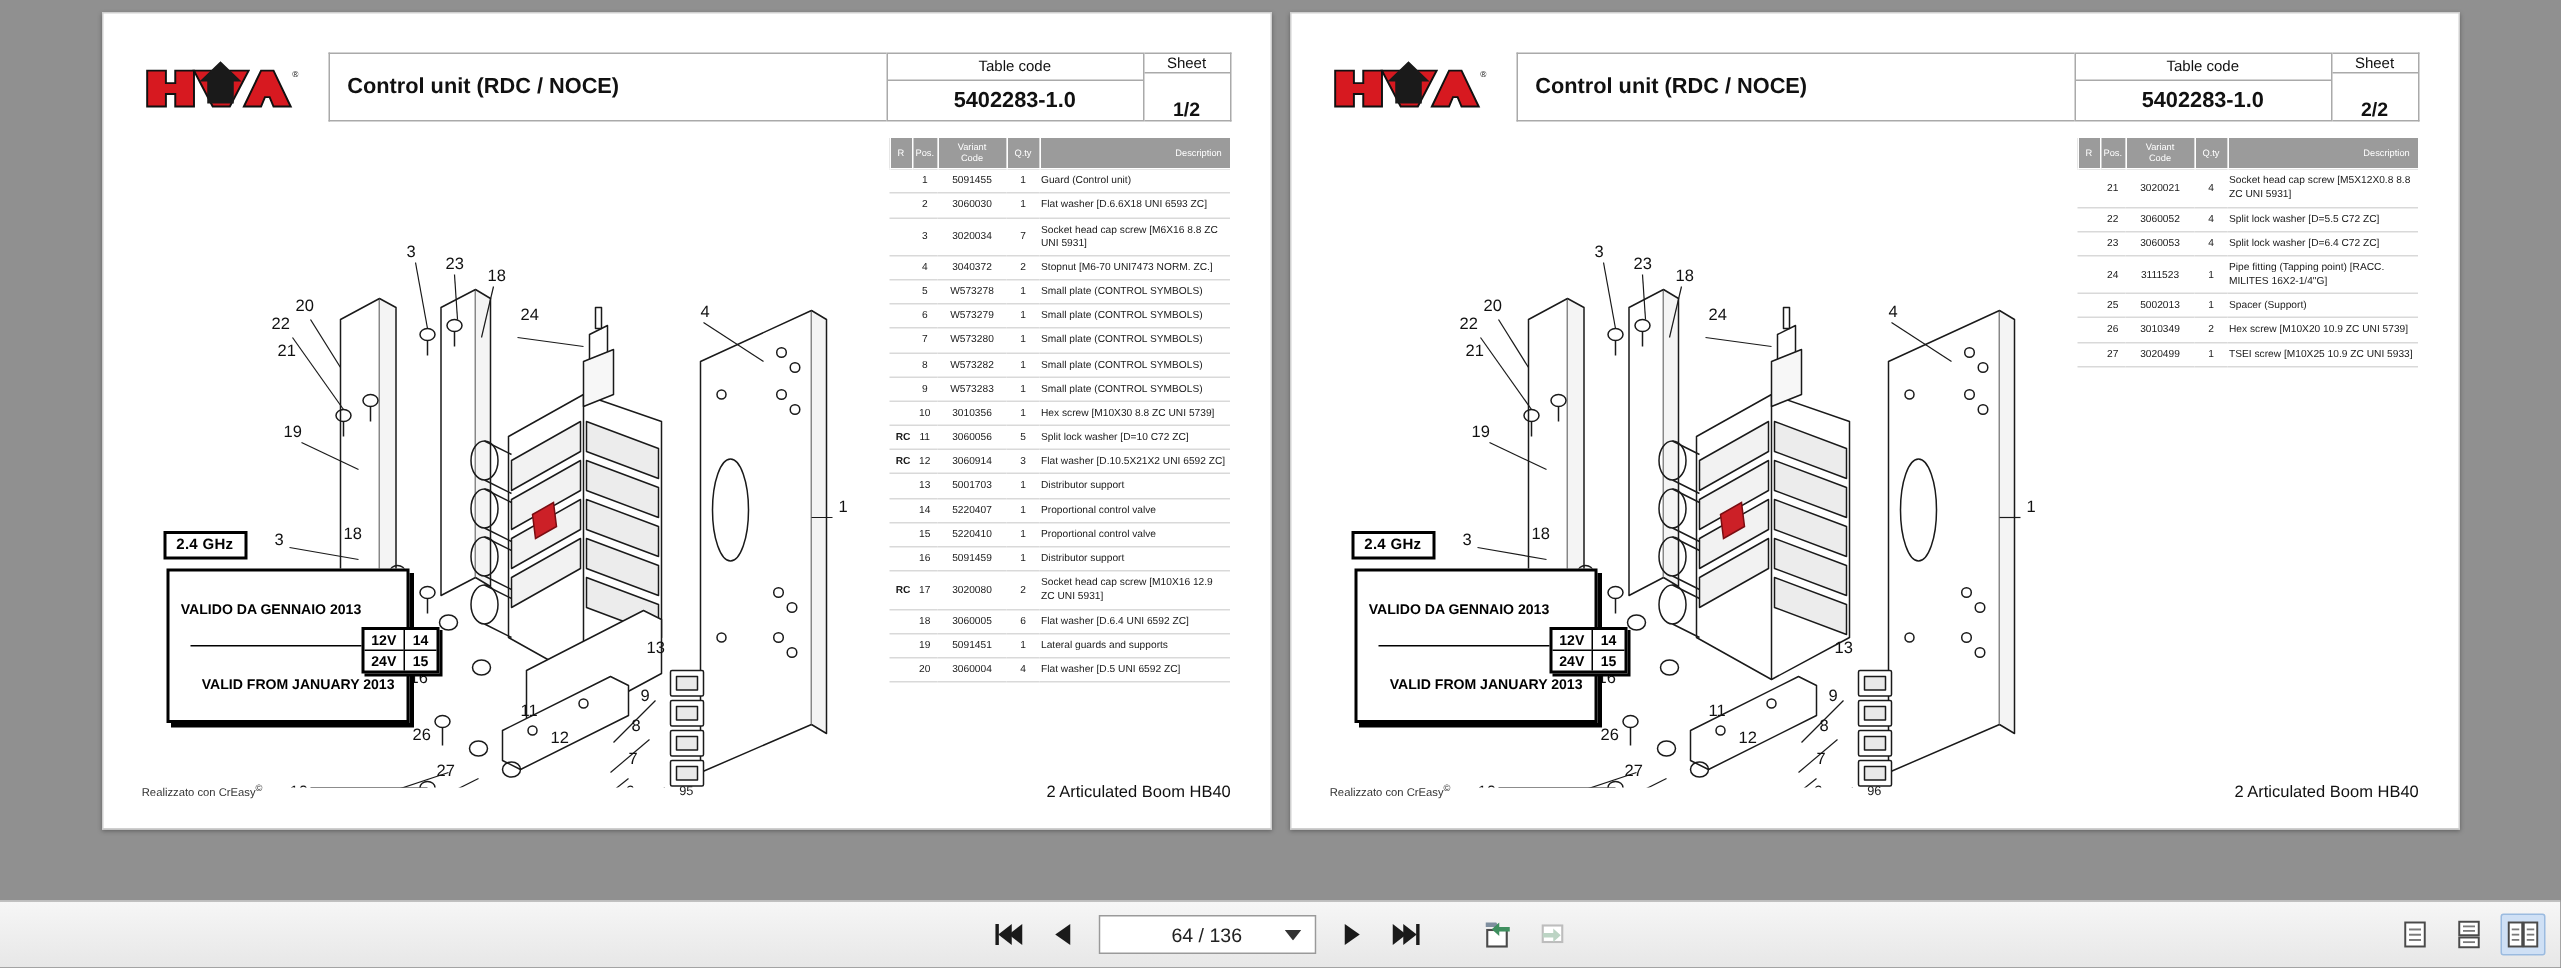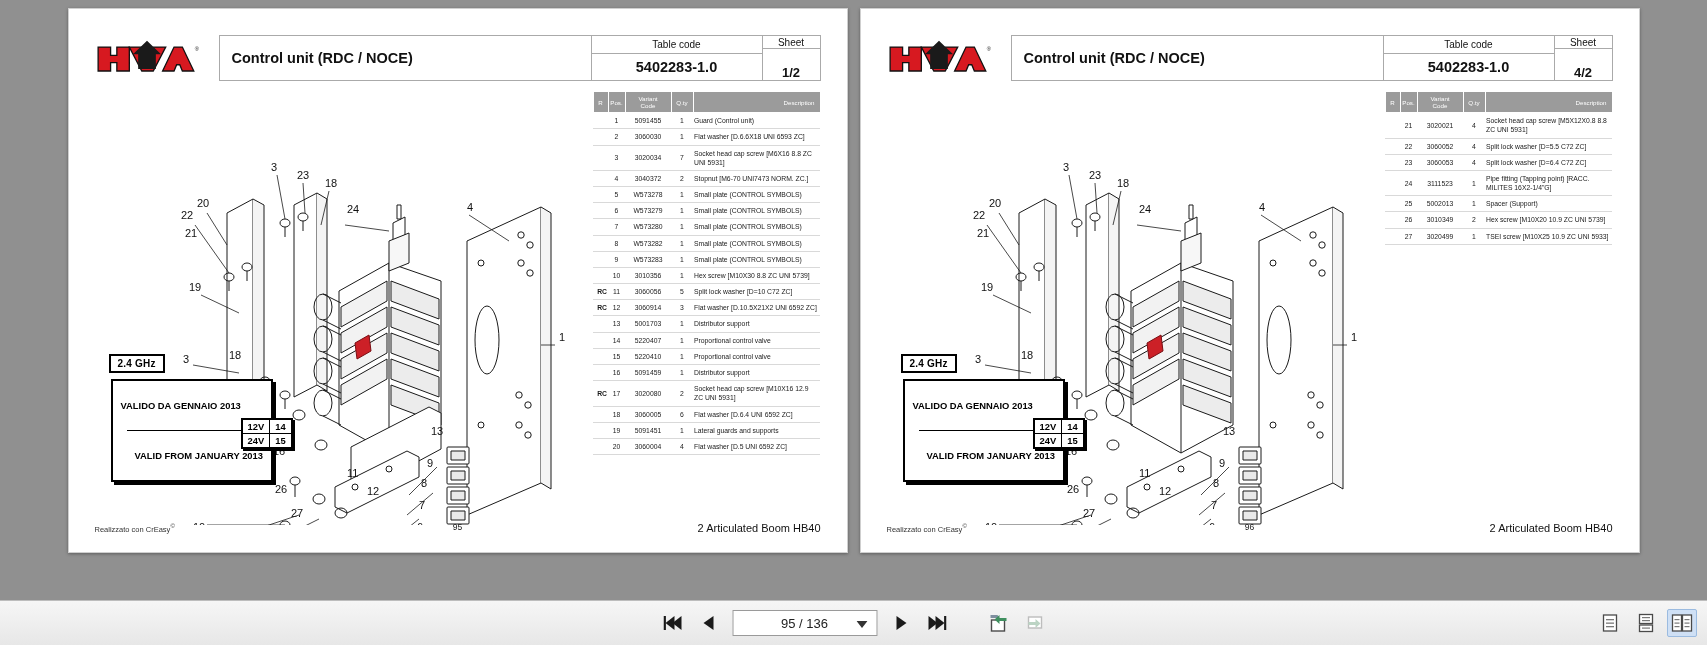--- a/index.html
+++ b/index.html
@@ -512,21 +512,21 @@
             <text x="192" y="22" font-size="11" fill="#1a1a1a" font-family="Liberation Sans, sans-serif">®</text>
           </svg>
         </div>
         <div class="title-box">Control unit (RDC / NOCE)</div>
         <div class="code-box">
           <div class="code-top">Table code</div>
           <div class="code-bot">5402283-1.0</div>
         </div>
         <div class="sheet-box">
           <div class="sheet-top">Sheet</div>
-          <div class="sheet-bot">4/2</div>
+          <div class="sheet-bot">2/2</div>
         </div>
       </div>
 
       <div class="draw">
         <svg viewBox="0 0 490 430">
           <g stroke="#1a1a1a" fill="none" stroke-width="1" stroke-linejoin="round">
             <path d="M138 118 L164 104 L164 300 L138 316 Z" fill="#fff"></path>
             <path d="M164 104 L175 110 L175 306 L164 300" fill="#f4f4f4"></path>
             <path d="M205 110 L228 98 L228 290 L205 302 Z" fill="#fff"></path>
             <path d="M228 98 L238 104 L238 296 L228 290" fill="#f4f4f4"></path>
@@ -763,21 +763,21 @@
         </svg>
       </div>
 
       <div class="tb-btn">
         <svg width="16" height="16" viewBox="0 0 16 16">
           <polygon points="12,1 12,15 2,8" fill="#1a1a1a"></polygon>
         </svg>
       </div>
 
       <div class="pagebox">
-        <span class="val">95 / 136</span>
+        <span class="val">64 / 136</span>
         <span class="caret">
           <svg width="11" height="7" viewBox="0 0 11 7">
               <polygon points="0,0 11,0 5.5,7" fill="#333"></polygon>
             </svg>
         </span>
       </div>
 
       <div class="tb-btn">
         <svg width="16" height="16" viewBox="0 0 16 16">
           <polygon points="4,1 4,15 14,8" fill="#1a1a1a"></polygon>

